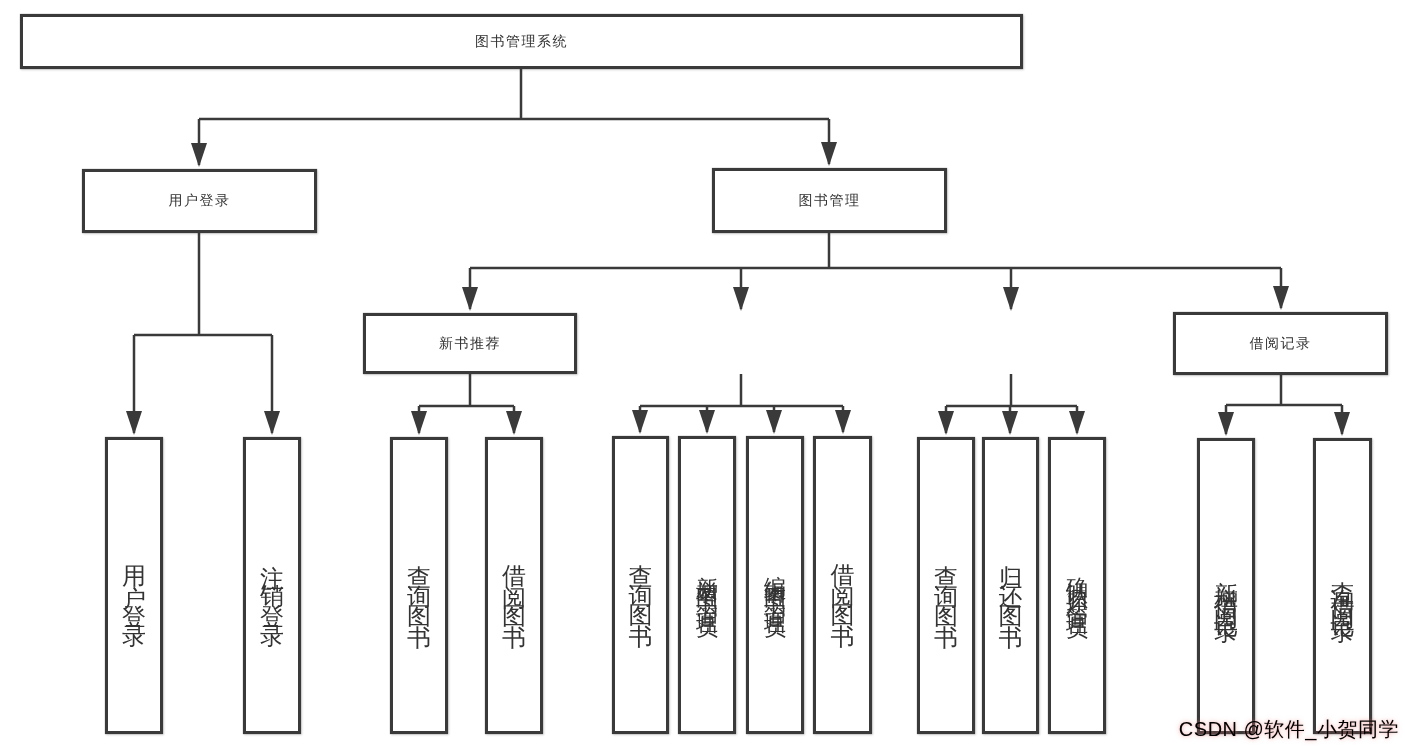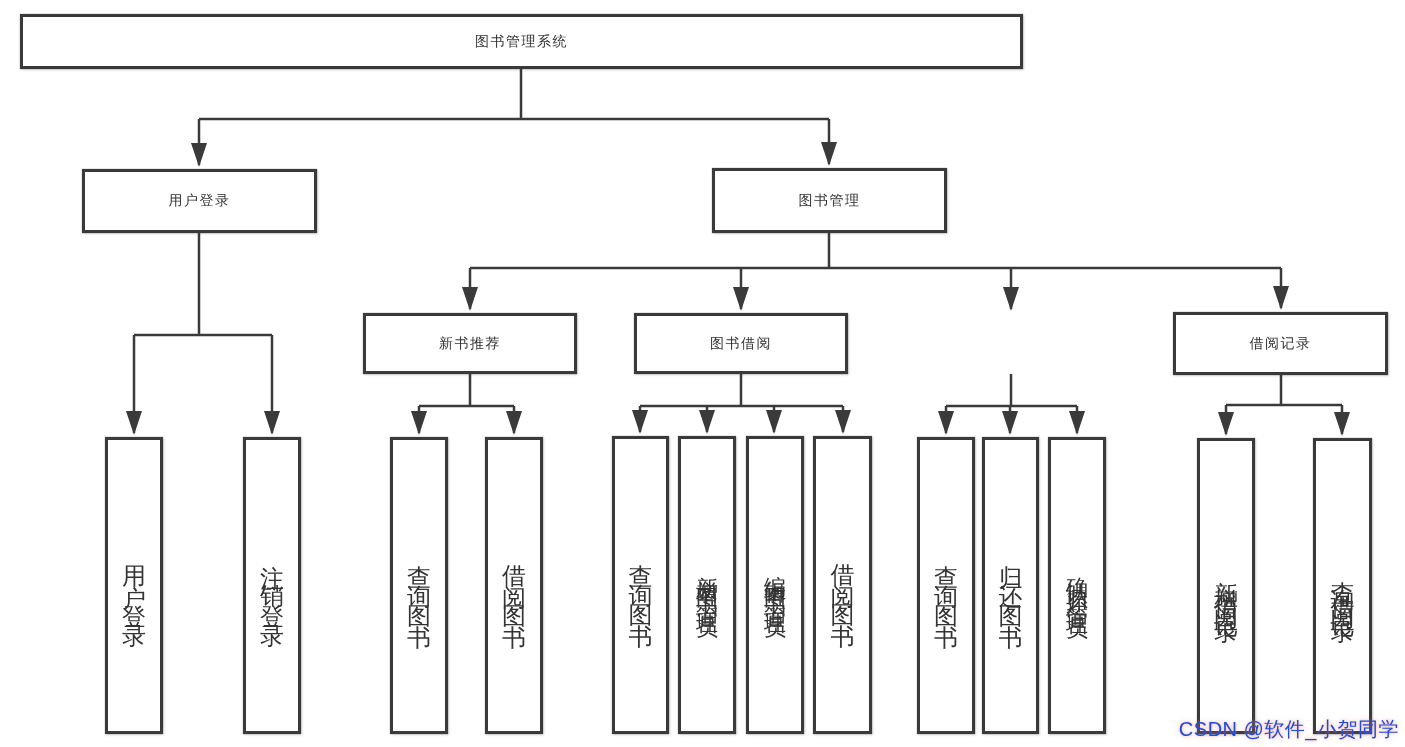--- a/index.html
+++ b/index.html
@@ -35,21 +35,21 @@
     line-height: 1;
   }
   .ls4 span { font-size: 24px; letter-spacing: 20px; }
   .ls6 span { font-size: 24px; letter-spacing: 8px; }
   .ls9 span { font-size: 22px; letter-spacing: 6px; }
   .watermark {
     position: absolute;
     right: 6px;
     bottom: 4px;
     font-size: 20px;
-    color: #1d4ed8;
+    color: #000000;
     letter-spacing: 0.5px;
     text-shadow: 0 0 5px rgba(235,110,110,.55), 0 0 2px rgba(235,150,150,.4);
     white-space: nowrap;
   }
 </style>
 </head>
 <body>
 
 <div class="canvas">
 
@@ -110,23 +110,20 @@
   <div class="node h-node" style="left:82px; top:169px; width:235px; height:64px;">
     <span>用户登录</span>
   </div>
   <div class="node h-node" style="left:712px; top:168px; width:235px; height:65px;">
     <span>图书管理</span>
   </div>
 
   <div class="node h-node" style="left:363px; top:313px; width:214px; height:61px;">
     <span>新书推荐</span>
   </div>
-  <div class="node h-node" style="left:634px; top:313px; width:214px; height:61px;">
-    <span>图书借阅</span>
-  </div>
   <div class="node h-node" style="left:1173px; top:312px; width:215px; height:63px;">
     <span>借阅记录</span>
   </div>
 
   <div class="node v-node ls4" style="left:105px; top:437px; width:58px; height:297px;">
     <span>用户登录</span>
   </div>
   <div class="node v-node ls4" style="left:243px; top:437px; width:58px; height:297px;">
     <span>注销登录</span>
   </div>

